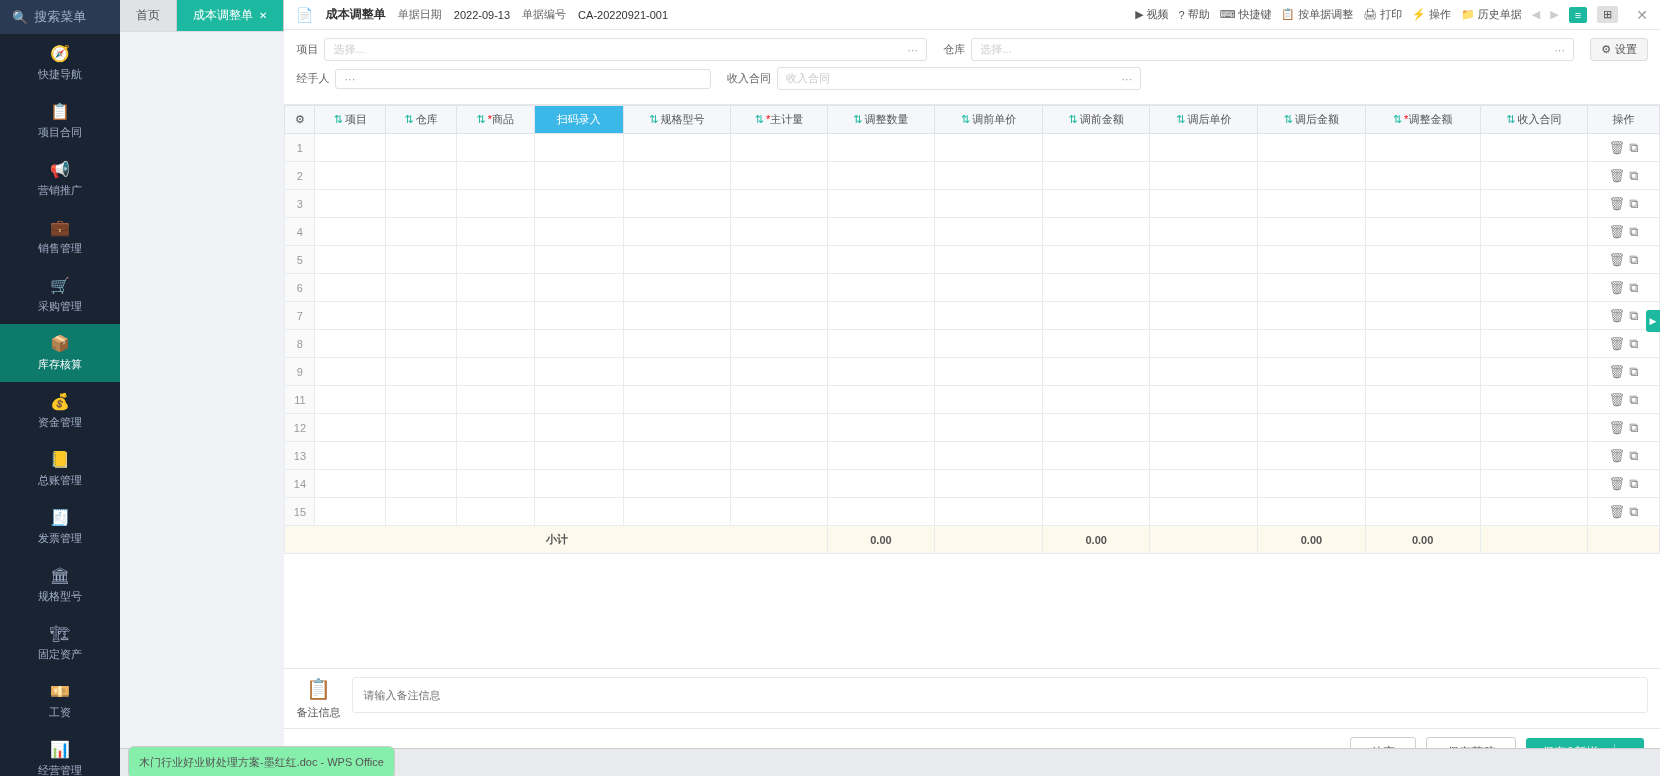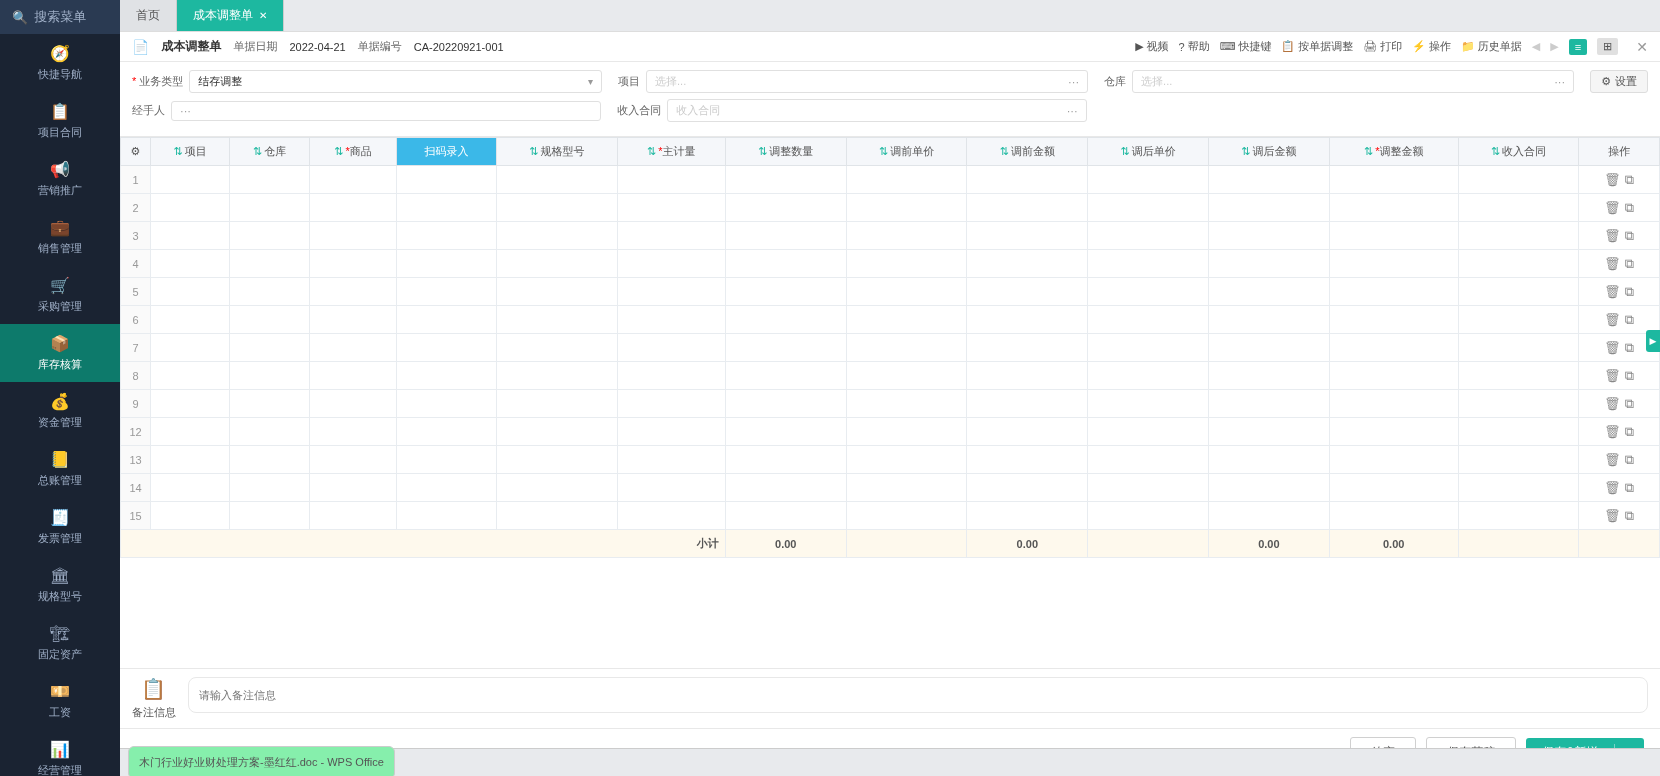--- a/index.html
+++ b/index.html
@@ -34,21 +34,21 @@
       gap: 4px;
       font-size: 11px;
     }
     .sidebar-item.active { background: #0d7a6b; color: #fff; }
     .sidebar-item .icon { font-size: 16px; }
 
     
     .main-area {
       flex: 1;
       display: flex;
-      flex-direction: column;
+      flex-direction: row;
       background: #f0f2f5;
       overflow: hidden;
     }
 
     
     .tab-bar {
       display: flex;
       background: #e8eaed;
       border-bottom: 1px solid #ddd;
       align-items: stretch;
@@ -227,21 +227,21 @@
       align-items: center;
       gap: 4px;
       color: #555;
       font-size: 11px;
       cursor: pointer;
     }
     .notes-icon { font-size: 20px; color: #555; }
     .notes-input {
       flex: 1;
       border: 1px solid #e8e8e8;
-      border-radius: 8px;
+      border-radius: 3px;
       padding: 6px 10px;
       font-size: 11px;
       color: #999;
       outline: none;
       height: 36px;
       font-family: Liberation Serif, serif;
     }
 
     
     .footer {
@@ -406,21 +406,21 @@
       <span class="close-btn">✕</span>
     </div>
   </div>
 
   <div class="form-container">
 
     <div class="top-toolbar">
       <span class="doc-icon">📄</span>
       <span class="doc-title">成本调整单</span>
       <span class="field-label">单据日期</span>
-      <span class="field-value">2022-04-21</span>
+      <span class="field-value">2022-09-13</span>
       <span class="field-label">单据编号</span>
       <span class="field-value">CA-20220921-001</span>
       <div class="toolbar-actions">
         <div class="toolbar-btn">
           <span>▶</span>
           <span>视频</span>
         </div>
         <div class="toolbar-btn">
           <span>?</span>
           <span>帮助</span>
@@ -448,27 +448,20 @@
         <span style="color:#ccc">◀</span>
         <span style="color:#ccc">▶</span>
         <span style="background:#1db8a0;color:white;padding:2px 6px;border-radius:2px;cursor:pointer">≡</span>
         <span style="background:#e0e0e0;color:#555;padding:2px 6px;border-radius:2px;cursor:pointer">⊞</span>
         <span class="close-window">✕</span>
       </div>
     </div>
 
     <div class="form-fields">
       <div class="form-row">
-        <div class="form-field">
-          <label class="required">业务类型</label>
-          <div class="form-input">
-            <span>结存调整</span>
-            <span class="form-select-arrow">▾</span>
-          </div>
-        </div>
         <div class="form-field">
           <label>项目</label>
           <div class="form-input">
             <span style="color:#ccc">选择...</span>
             <span class="dots">···</span>
           </div>
         </div>
         <div class="form-field">
           <label>仓库</label>
           <div class="form-input">
@@ -714,20 +707,42 @@
       <td></td>
       <td></td>
       <td>
         <div class="action-icons">
           <span class="action-icon">🗑</span>
           <span class="action-icon">⧉</span>
         </div>
       </td>
     </tr>
             <tr>
+      <td class="row-num">11</td>
+      <td></td>
+      <td></td>
+      <td></td>
+      <td></td>
+      <td></td>
+      <td></td>
+      <td></td>
+      <td></td>
+      <td></td>
+      <td></td>
+      <td></td>
+      <td></td>
+      <td></td>
+      <td>
+        <div class="action-icons">
+          <span class="action-icon">🗑</span>
+          <span class="action-icon">⧉</span>
+        </div>
+      </td>
+    </tr>
+            <tr>
       <td class="row-num">12</td>
       <td></td>
       <td></td>
       <td></td>
       <td></td>
       <td></td>
       <td></td>
       <td></td>
       <td></td>
       <td></td>
@@ -802,21 +817,21 @@
       <td></td>
       <td></td>
       <td>
         <div class="action-icons">
           <span class="action-icon">🗑</span>
           <span class="action-icon">⧉</span>
         </div>
       </td>
     </tr>
             <tr class="subtotal">
-    <td colspan="7" style="text-align:right;padding-left:8px">小计</td>
+    <td colspan="7" style="text-align:center;padding-left:8px">小计</td>
     <td>0.00</td>
     <td></td>
     <td>0.00</td>
     <td></td>
     <td>0.00</td>
     <td>0.00</td>
     <td></td>
     <td></td>
   </tr>
           </tbody>

